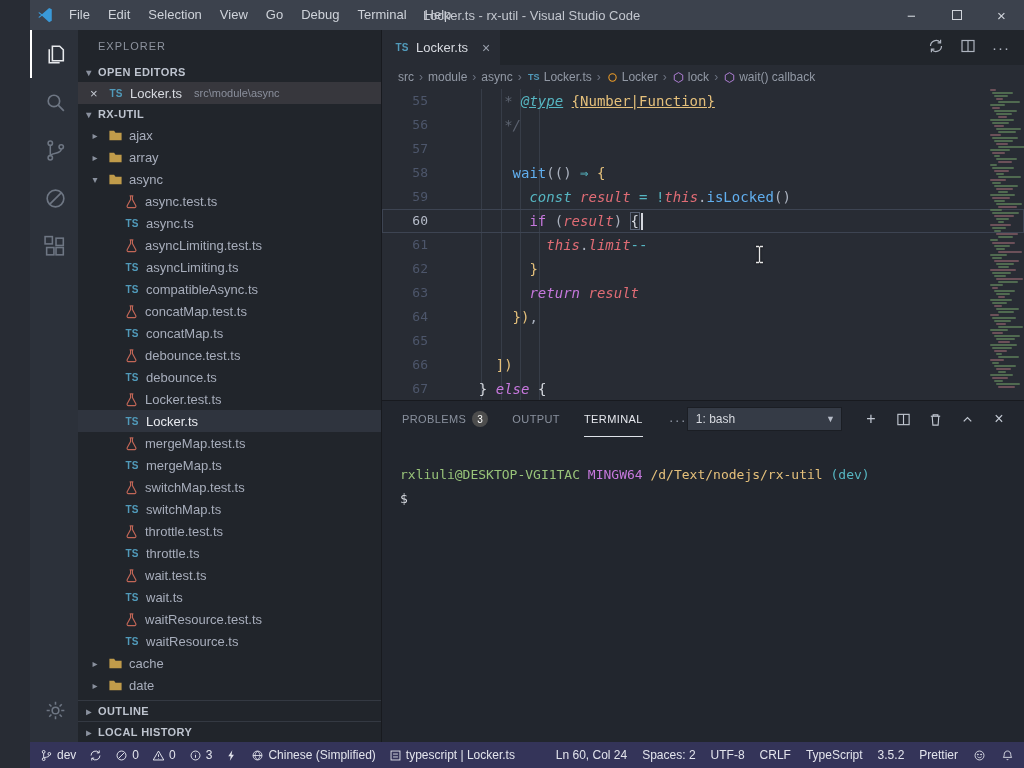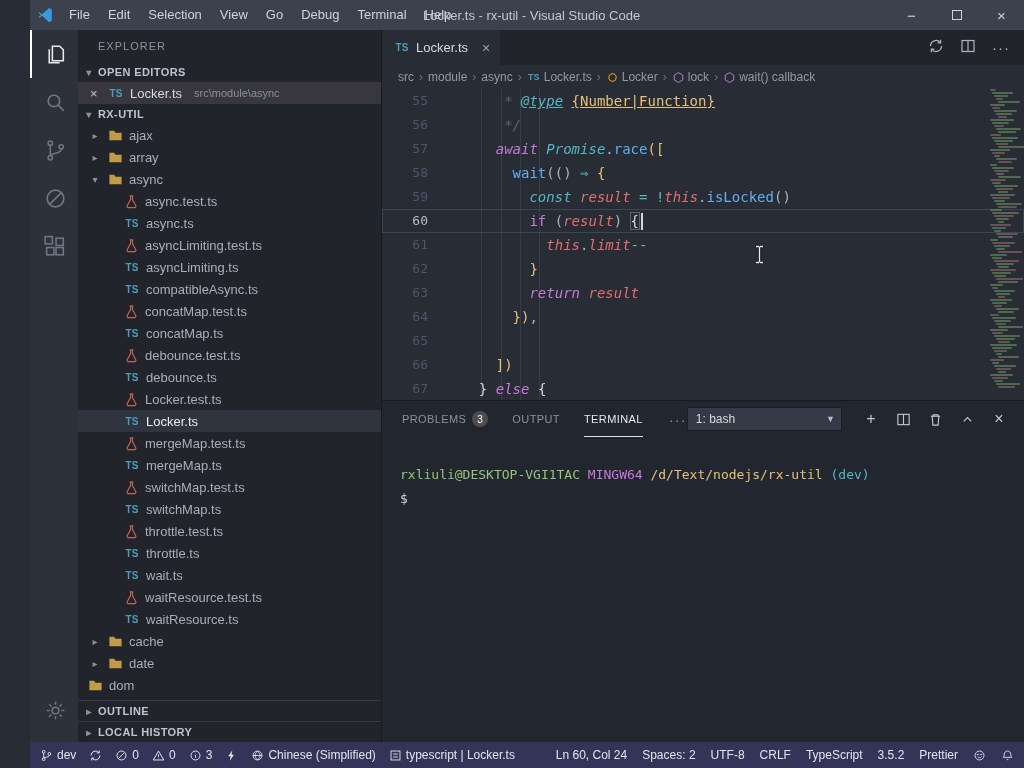--- a/index.html
+++ b/index.html
@@ -356,20 +356,29 @@
                 <path d="M7 2v4l-3.6 6.5a1.4 1.4 0 0 0 1.2 2h6.8a1.4 1.4 0 0 0 1.2-2L9 6V2"></path>
               </svg>
             </span>
             <span>throttle.test.ts</span>
           </div>
           <div class="tree-item" style="padding-left: 46px;">
             <span class="ts-chip">TS</span>
             <span>throttle.ts</span>
           </div>
           <div class="tree-item" style="padding-left: 46px;">
+            <span class="icn file-ic">
+              <svg viewBox="0 0 16 16" fill="none" stroke="#c36757" stroke-width="1.2">
+                <path d="M6 2h4"></path>
+                <path d="M7 2v4l-3.6 6.5a1.4 1.4 0 0 0 1.2 2h6.8a1.4 1.4 0 0 0 1.2-2L9 6V2"></path>
+              </svg>
+            </span>
+            <span>wait.test.ts</span>
+          </div>
+          <div class="tree-item" style="padding-left: 46px;">
             <span class="ts-chip">TS</span>
             <span>wait.ts</span>
           </div>
           <div class="tree-item" style="padding-left: 46px;">
             <span class="icn file-ic">
               <svg viewBox="0 0 16 16" fill="none" stroke="#c36757" stroke-width="1.2">
                 <path d="M6 2h4"></path>
                 <path d="M7 2v4l-3.6 6.5a1.4 1.4 0 0 0 1.2 2h6.8a1.4 1.4 0 0 0 1.2-2L9 6V2"></path>
               </svg>
             </span>
@@ -502,21 +511,20 @@
             <div class="code-line">
               <span class="gutter">55</span>
               <span class="line-text"><span class="tk-cm">     * </span><span class="tk-tag">@type</span><span class="tk-cm"> </span><span class="tk-tval">{Number|Function}</span></span>
             </div>
             <div class="code-line">
               <span class="gutter">56</span>
               <span class="line-text"><span class="tk-cm">     */</span></span>
             </div>
             <div class="code-line">
               <span class="gutter">57</span>
-              <span class="line-text"><span class="tk-pu">    </span><span class="tk-kw">await</span><span class="tk-pu"> </span><span class="tk-cl">Promise</span><span class="tk-pu">.</span><span class="tk-fn">race</span><span class="tk-br">([</span></span>
             </div>
             <div class="code-line">
               <span class="gutter">58</span>
               <span class="line-text"><span class="tk-pu">      </span><span class="tk-fn">wait</span><span class="tk-pu">(() </span><span class="tk-op">⇒</span><span class="tk-pu"> </span><span class="tk-br">{</span></span>
             </div>
             <div class="code-line">
               <span class="gutter">59</span>
               <span class="line-text"><span class="tk-pu">        </span><span class="tk-st">const</span><span class="tk-pu"> </span><span class="tk-vr">result</span><span class="tk-pu"> </span><span class="tk-op">=</span><span class="tk-pu"> </span><span class="tk-op">!</span><span class="tk-th">this</span><span class="tk-pu">.</span><span class="tk-fn">isLocked</span><span class="tk-pu">()</span></span>
             </div>
             <div class="code-line active">

